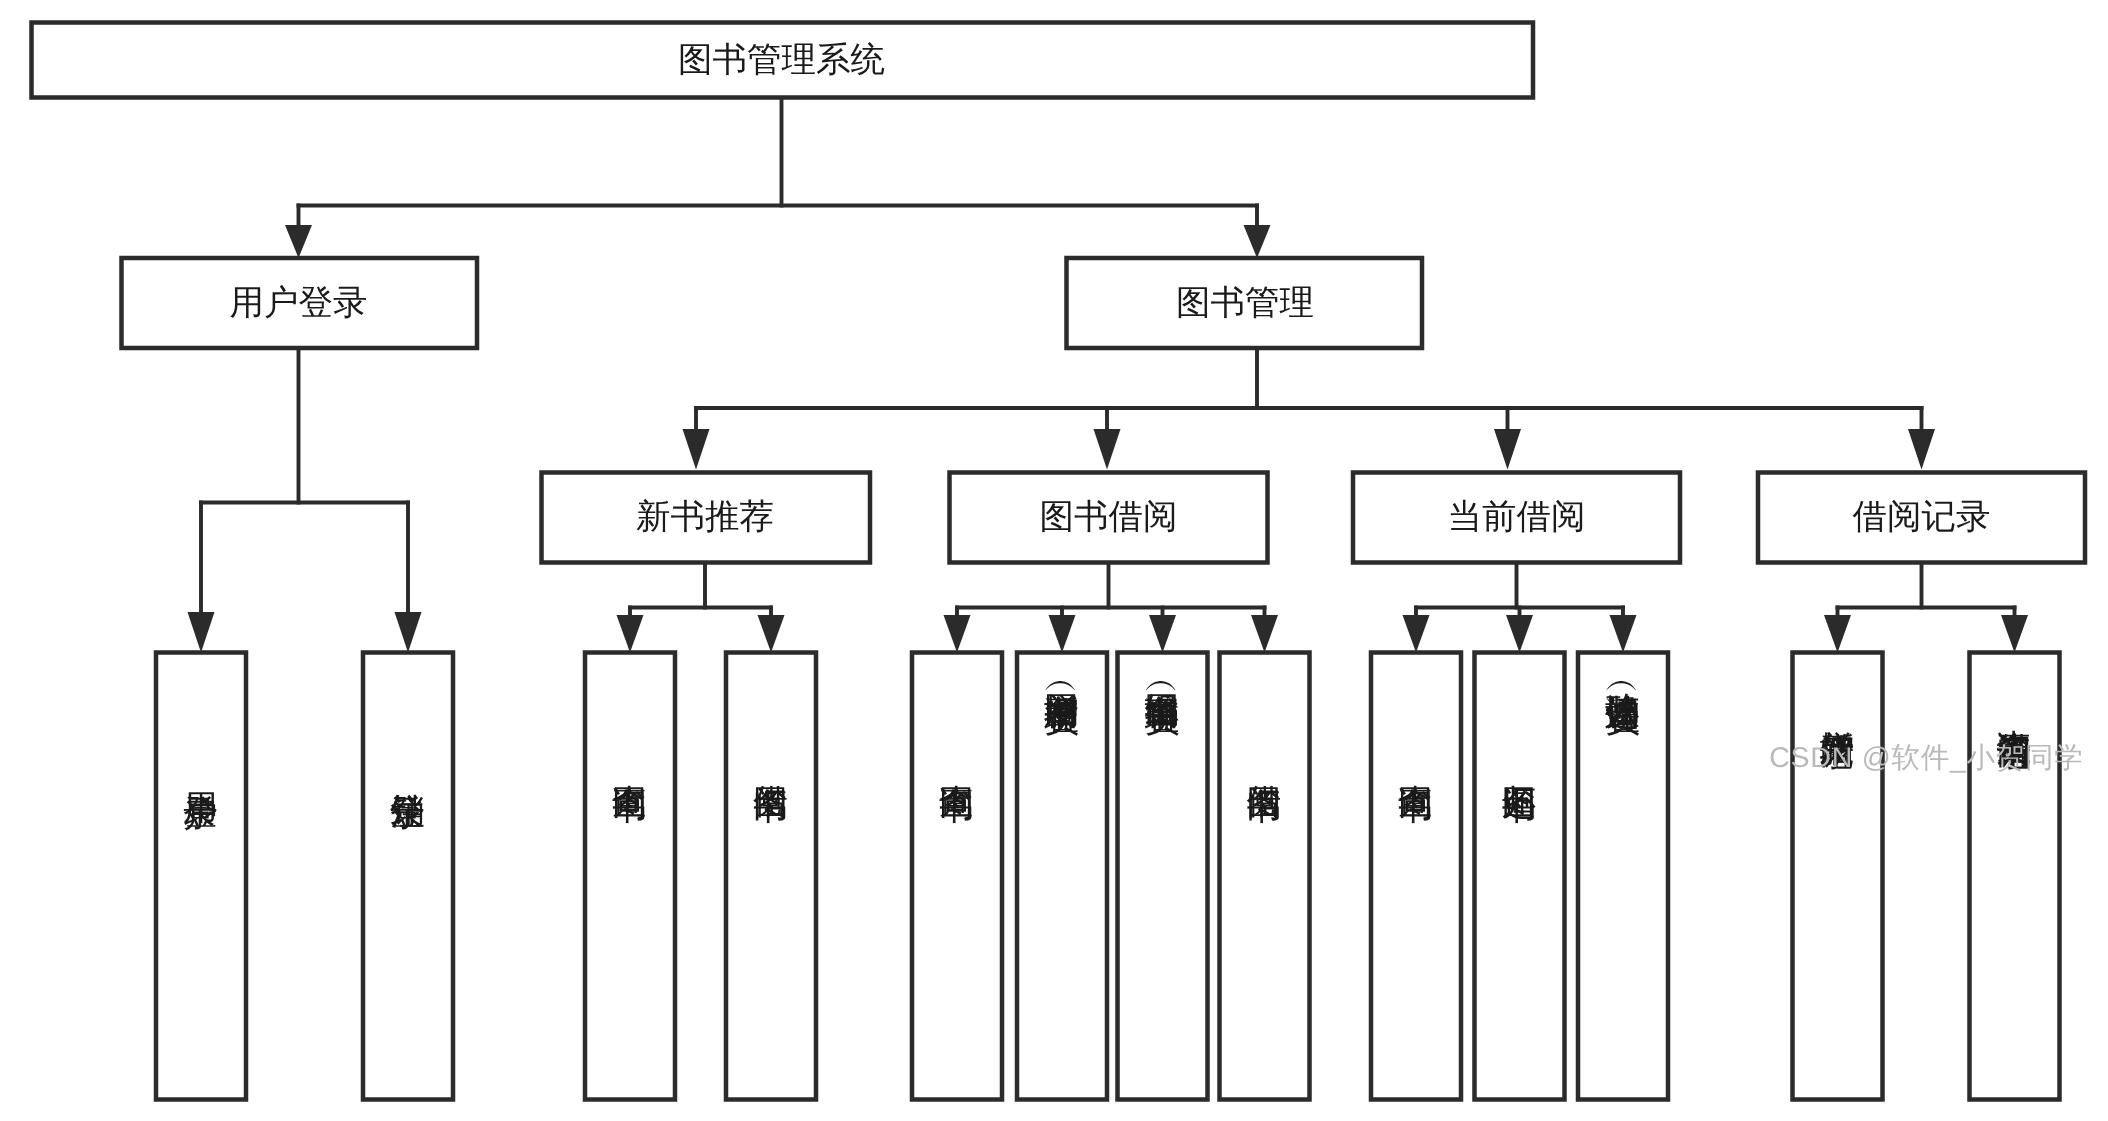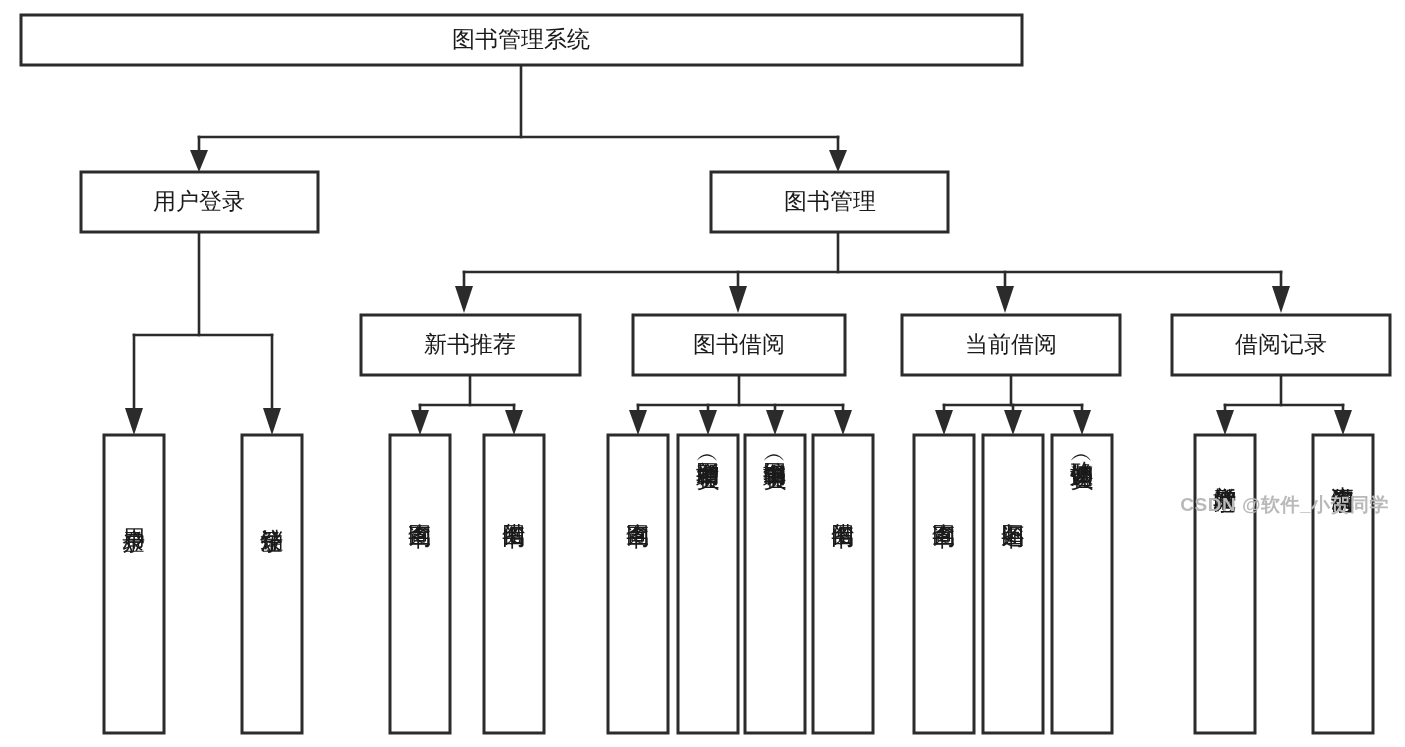--- a/index.html
+++ b/index.html
@@ -50,21 +50,20 @@
   .watermark {
     position: absolute;
     right: 16px;
     bottom: 8px;
     font-family: "Liberation Sans", "DejaVu Sans", sans-serif;
     font-size: 19px;
     color: #b9b9b9;
     letter-spacing: 0.5px;
     white-space: nowrap;
     user-select: none;
-    font-weight: bold;
   }
   .vlabel-holder {
     position: absolute;
     display: flex;
     align-items: flex-start;
     justify-content: center;
     pointer-events: none;
   }
   .vlabel-text {
     writing-mode: vertical-rl;

